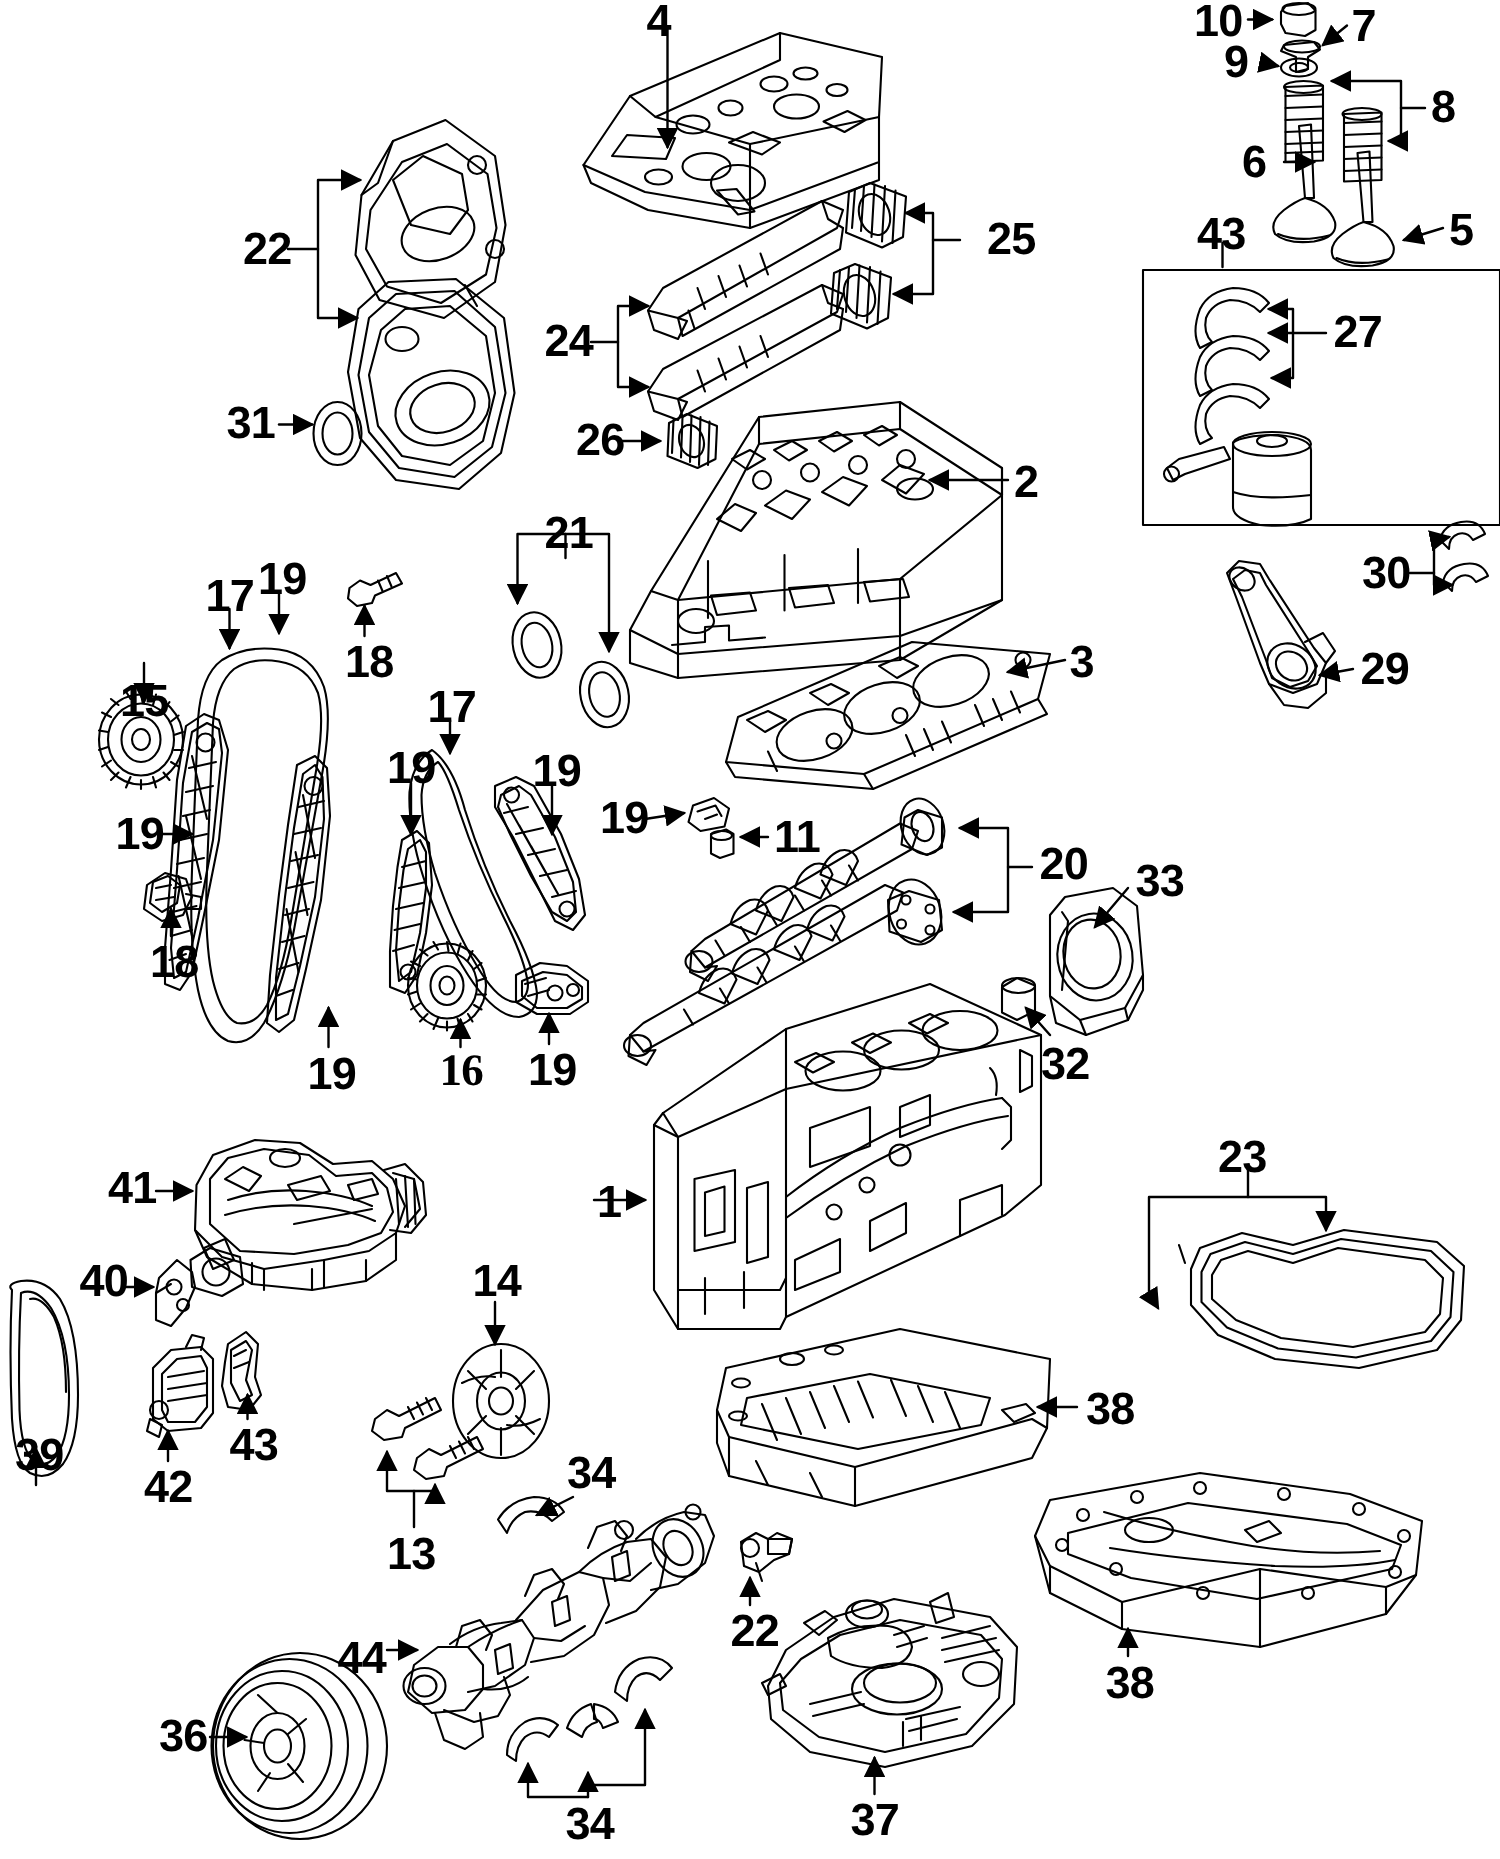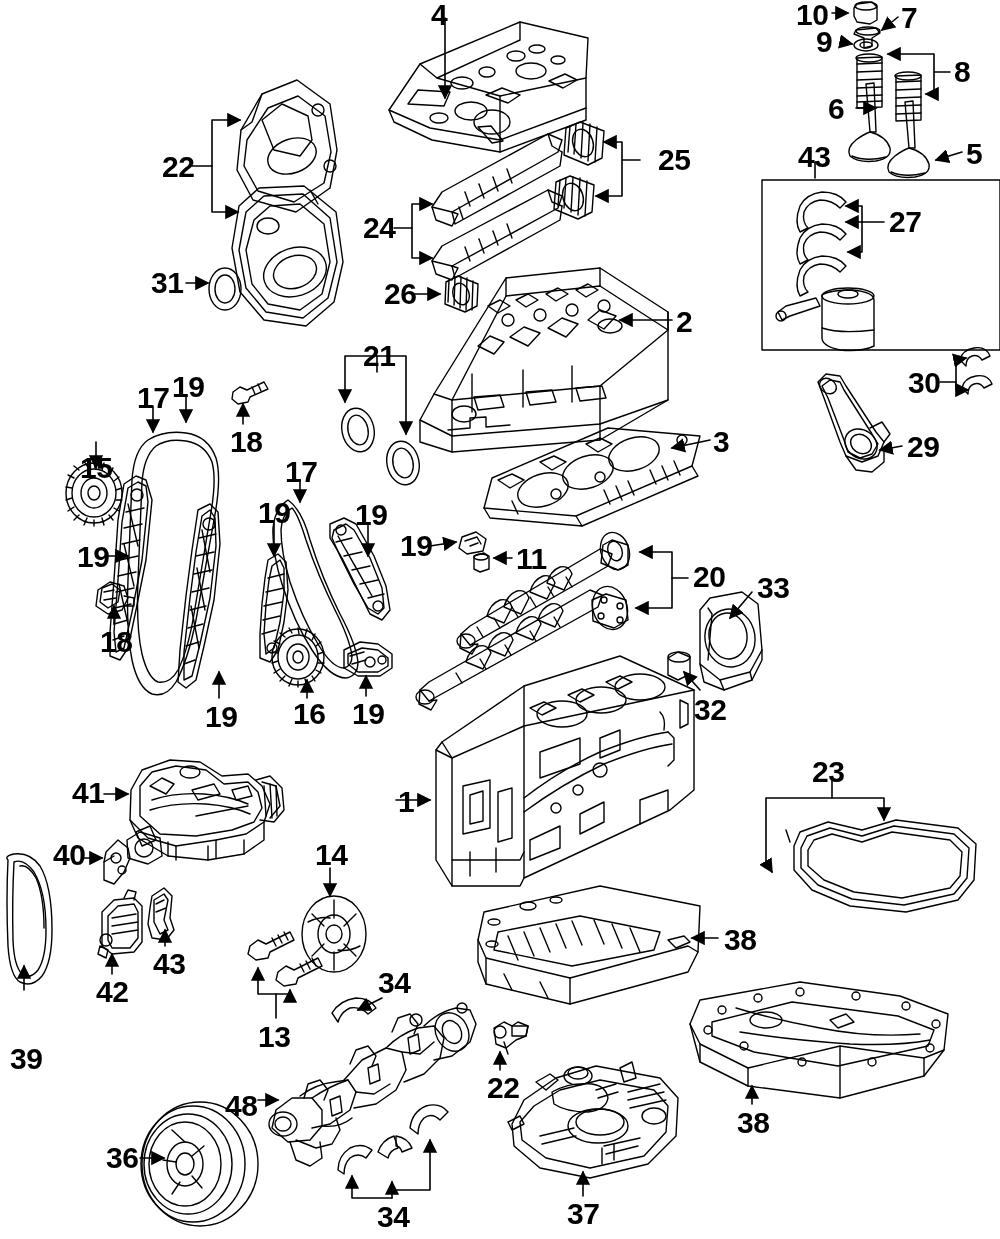--- a/index.html
+++ b/index.html
@@ -750,21 +750,21 @@
 <div class="callout" style="left:828px;top:94px;">6</div>
 <div class="callout" style="left:901px;top:3px;">7</div>
 <div class="callout" style="left:954px;top:57px;">8</div>
 <div class="callout" style="left:816px;top:27px;">9</div>
 <div class="callout" style="left:796px;top:0px;">10</div>
 <div class="callout" style="left:516px;top:544px;">11</div>
 <div class="callout" style="left:400px;top:531px;">19</div>
 <div class="callout" style="left:258px;top:1022px;">13</div>
 <div class="callout" style="left:315px;top:840px;">14</div>
 <div class="callout" style="left:80px;top:419px;margin-top:34px;">15</div>
-<div class="callout" style="left:293px;top:699px;">16</div>
+<div class="callout" style="left:293px;top:699px;font-family:Liberation Serif, serif;">16</div>
 <div class="callout" style="left:137px;top:383px;">17</div>
 <div class="callout" style="left:285px;top:457px;">17</div>
 <div class="callout" style="left:230px;top:427px;">18</div>
 <div class="callout" style="left:100px;top:627px;">18</div>
 <div class="callout" style="left:172px;top:372px;">19</div>
 <div class="callout" style="left:77px;top:542px;">19</div>
 <div class="callout" style="left:205px;top:702px;">19</div>
 <div class="callout" style="left:258px;top:498px;">19</div>
 <div class="callout" style="left:355px;top:500px;">19</div>
 <div class="callout" style="left:352px;top:699px;">19</div>
@@ -777,25 +777,25 @@
 <div class="callout" style="left:384px;top:279px;">26</div>
 <div class="callout" style="left:889px;top:207px;">27</div>
 <div class="callout" style="left:798px;top:142px;">43</div>
 <div class="callout" style="left:907px;top:432px;">29</div>
 <div class="callout" style="left:908px;top:368px;">30</div>
 <div class="callout" style="left:151px;top:268px;">31</div>
 <div class="callout" style="left:694px;top:695px;">32</div>
 <div class="callout" style="left:757px;top:573px;">33</div>
 <div class="callout" style="left:378px;top:968px;">34</div>
 <div class="callout" style="left:377px;top:1202px;">34</div>
-<div class="callout" style="left:225px;top:1091px;">48</div>
+<div class="callout" style="left:225px;top:1091px;">44</div>
 <div class="callout" style="left:106px;top:1143px;">36</div>
 <div class="callout" style="left:567px;top:1199px;">37</div>
 <div class="callout" style="left:724px;top:925px;">38</div>
 <div class="callout" style="left:737px;top:1108px;">38</div>
-<div class="callout" style="left:10px;top:1044px;">39</div>
+<div class="callout" style="left:10px;top:956px;">39</div>
 <div class="callout" style="left:53px;top:840px;">40</div>
 <div class="callout" style="left:72px;top:778px;text-align:center;">41</div>
 <div class="callout" style="left:96px;top:977px;">42</div>
 <div class="callout" style="left:153px;top:949px;">43</div>
 <div class="callout" style="left:487px;top:1073px;">22</div>
 
 </div>
 
 </body></html>

